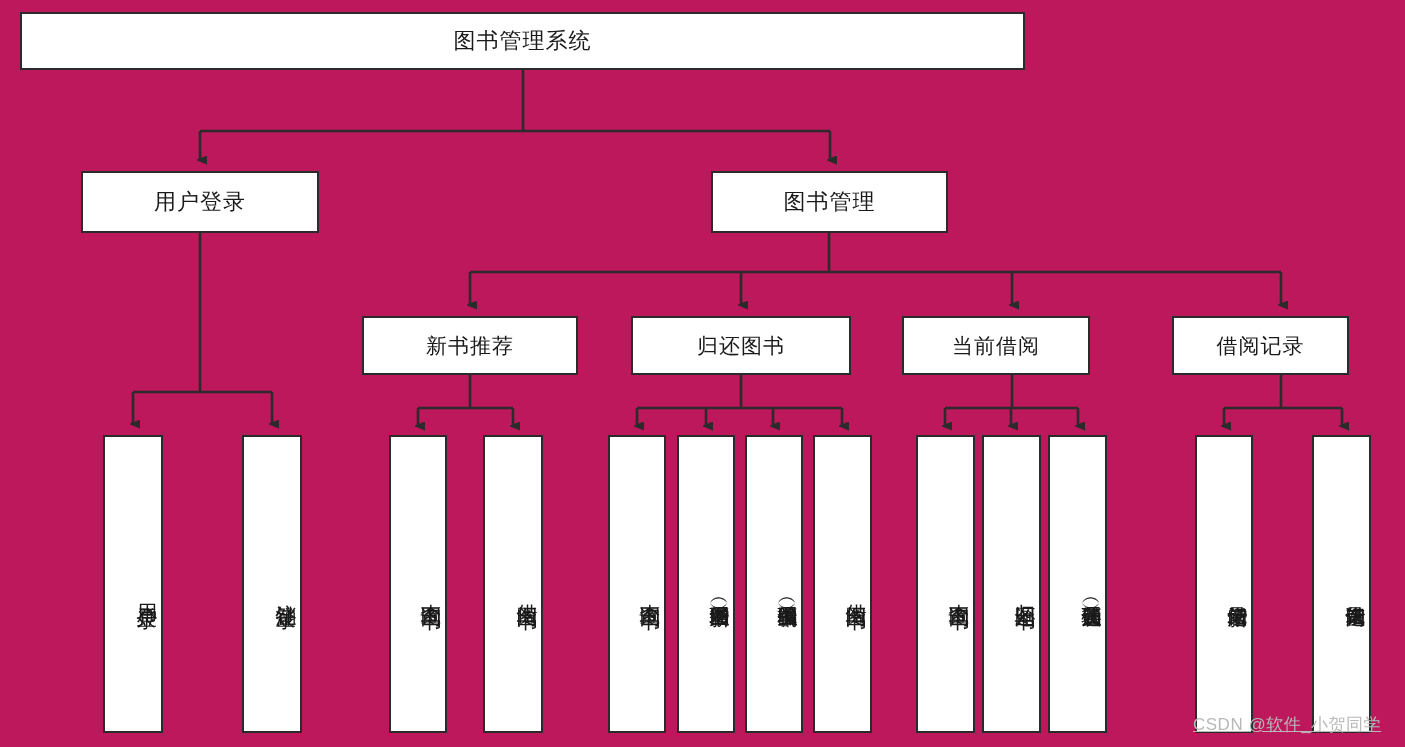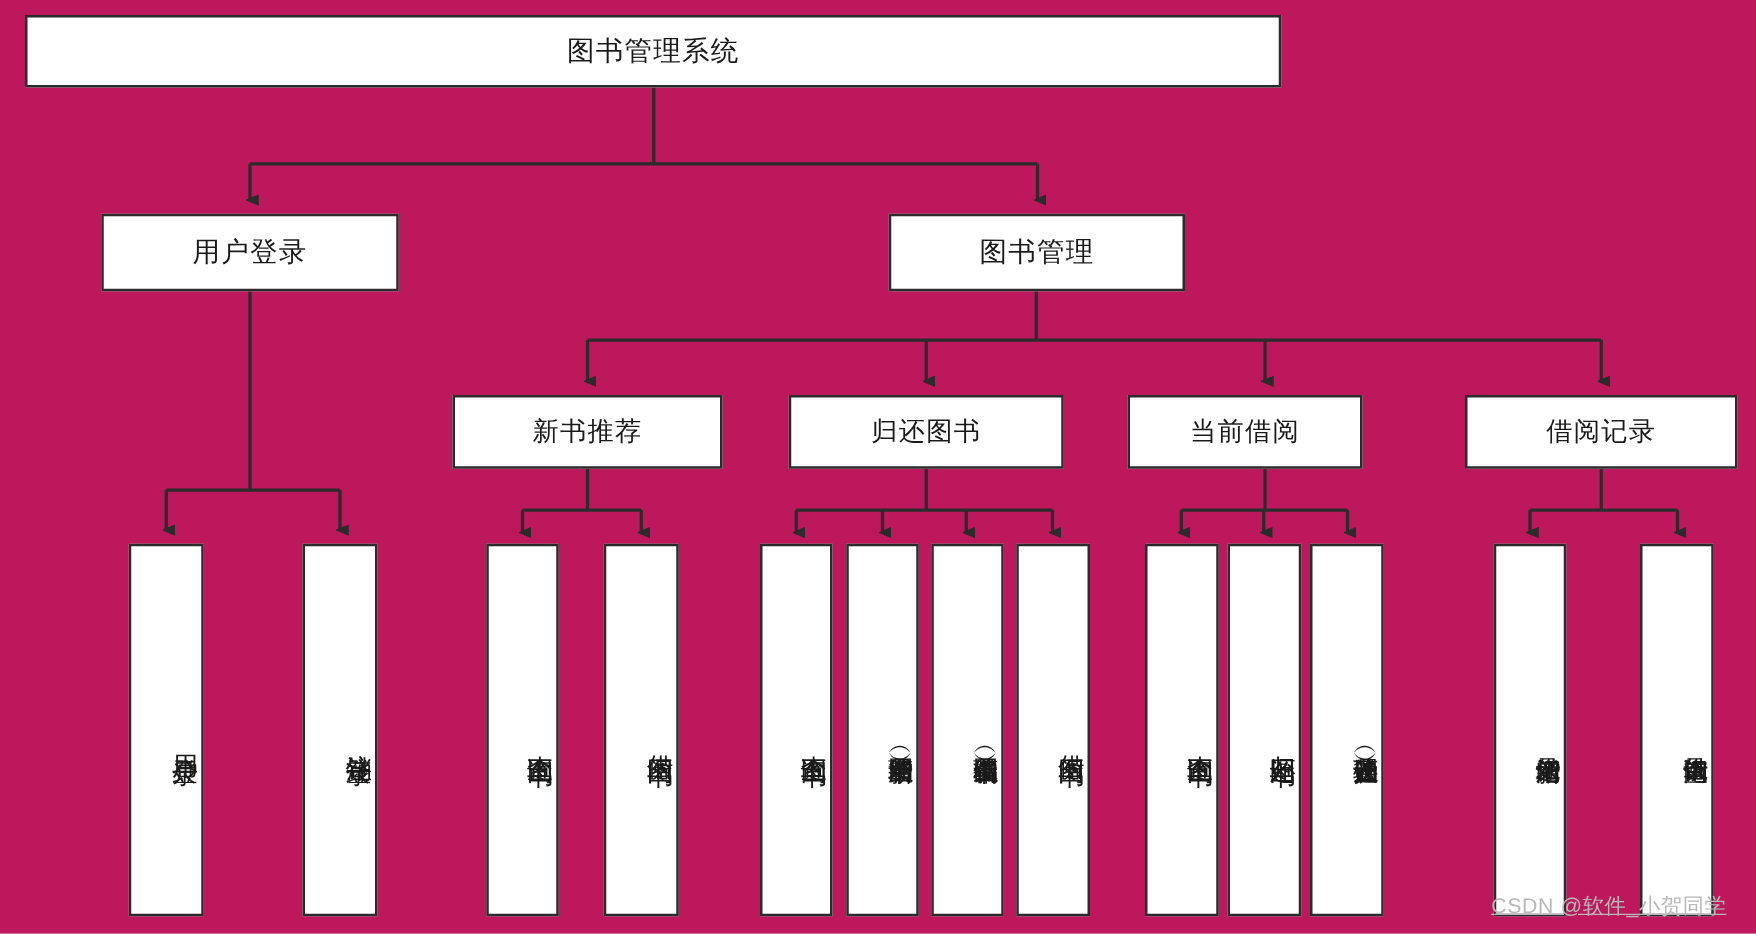--- a/index.html
+++ b/index.html
@@ -133,21 +133,21 @@
   </svg>
 
   <div class="node h" style="left:20px; top:12px; width:1005px; height:58px;">图书管理系统</div>
 
   <div class="node h" style="left:81px; top:171px; width:238px; height:62px;">用户登录</div>
   <div class="node h" style="left:711px; top:171px; width:237px; height:62px;">图书管理</div>
 
   <div class="node h-sm" style="left:362px; top:316px; width:216px; height:59px;">新书推荐</div>
   <div class="node h-sm" style="left:631px; top:316px; width:220px; height:59px;">归还图书</div>
   <div class="node h-sm" style="left:902px; top:316px; width:188px; height:59px;">当前借阅</div>
-  <div class="node h-sm" style="left:1172px; top:316px; width:218px; height:59px;">借阅记录</div>
+  <div class="node h-sm" style="left:1172px; top:316px; width:177px; height:59px;">借阅记录</div>
 
   <div class="node leaf" style="left:103px; top:435px; width:60px; height:298px;">用户登录</div>
   <div class="node leaf" style="left:242px; top:435px; width:60px; height:298px;">注销登录</div>
 
   <div class="node leaf" style="left:389px; top:435px; width:58px; height:298px;">查询图书</div>
   <div class="node leaf" style="left:483px; top:435px; width:60px; height:298px;">借阅图书</div>
 
   <div class="node leaf" style="left:608px; top:435px; width:58px; height:298px;">查询图书</div>
   <div class="node leaf tall-text" style="left:677px; top:435px; width:58px; height:298px;">新增图书（管理员）</div>
   <div class="node leaf tall-text" style="left:745px; top:435px; width:58px; height:298px;">编辑图书（管理员）</div>

